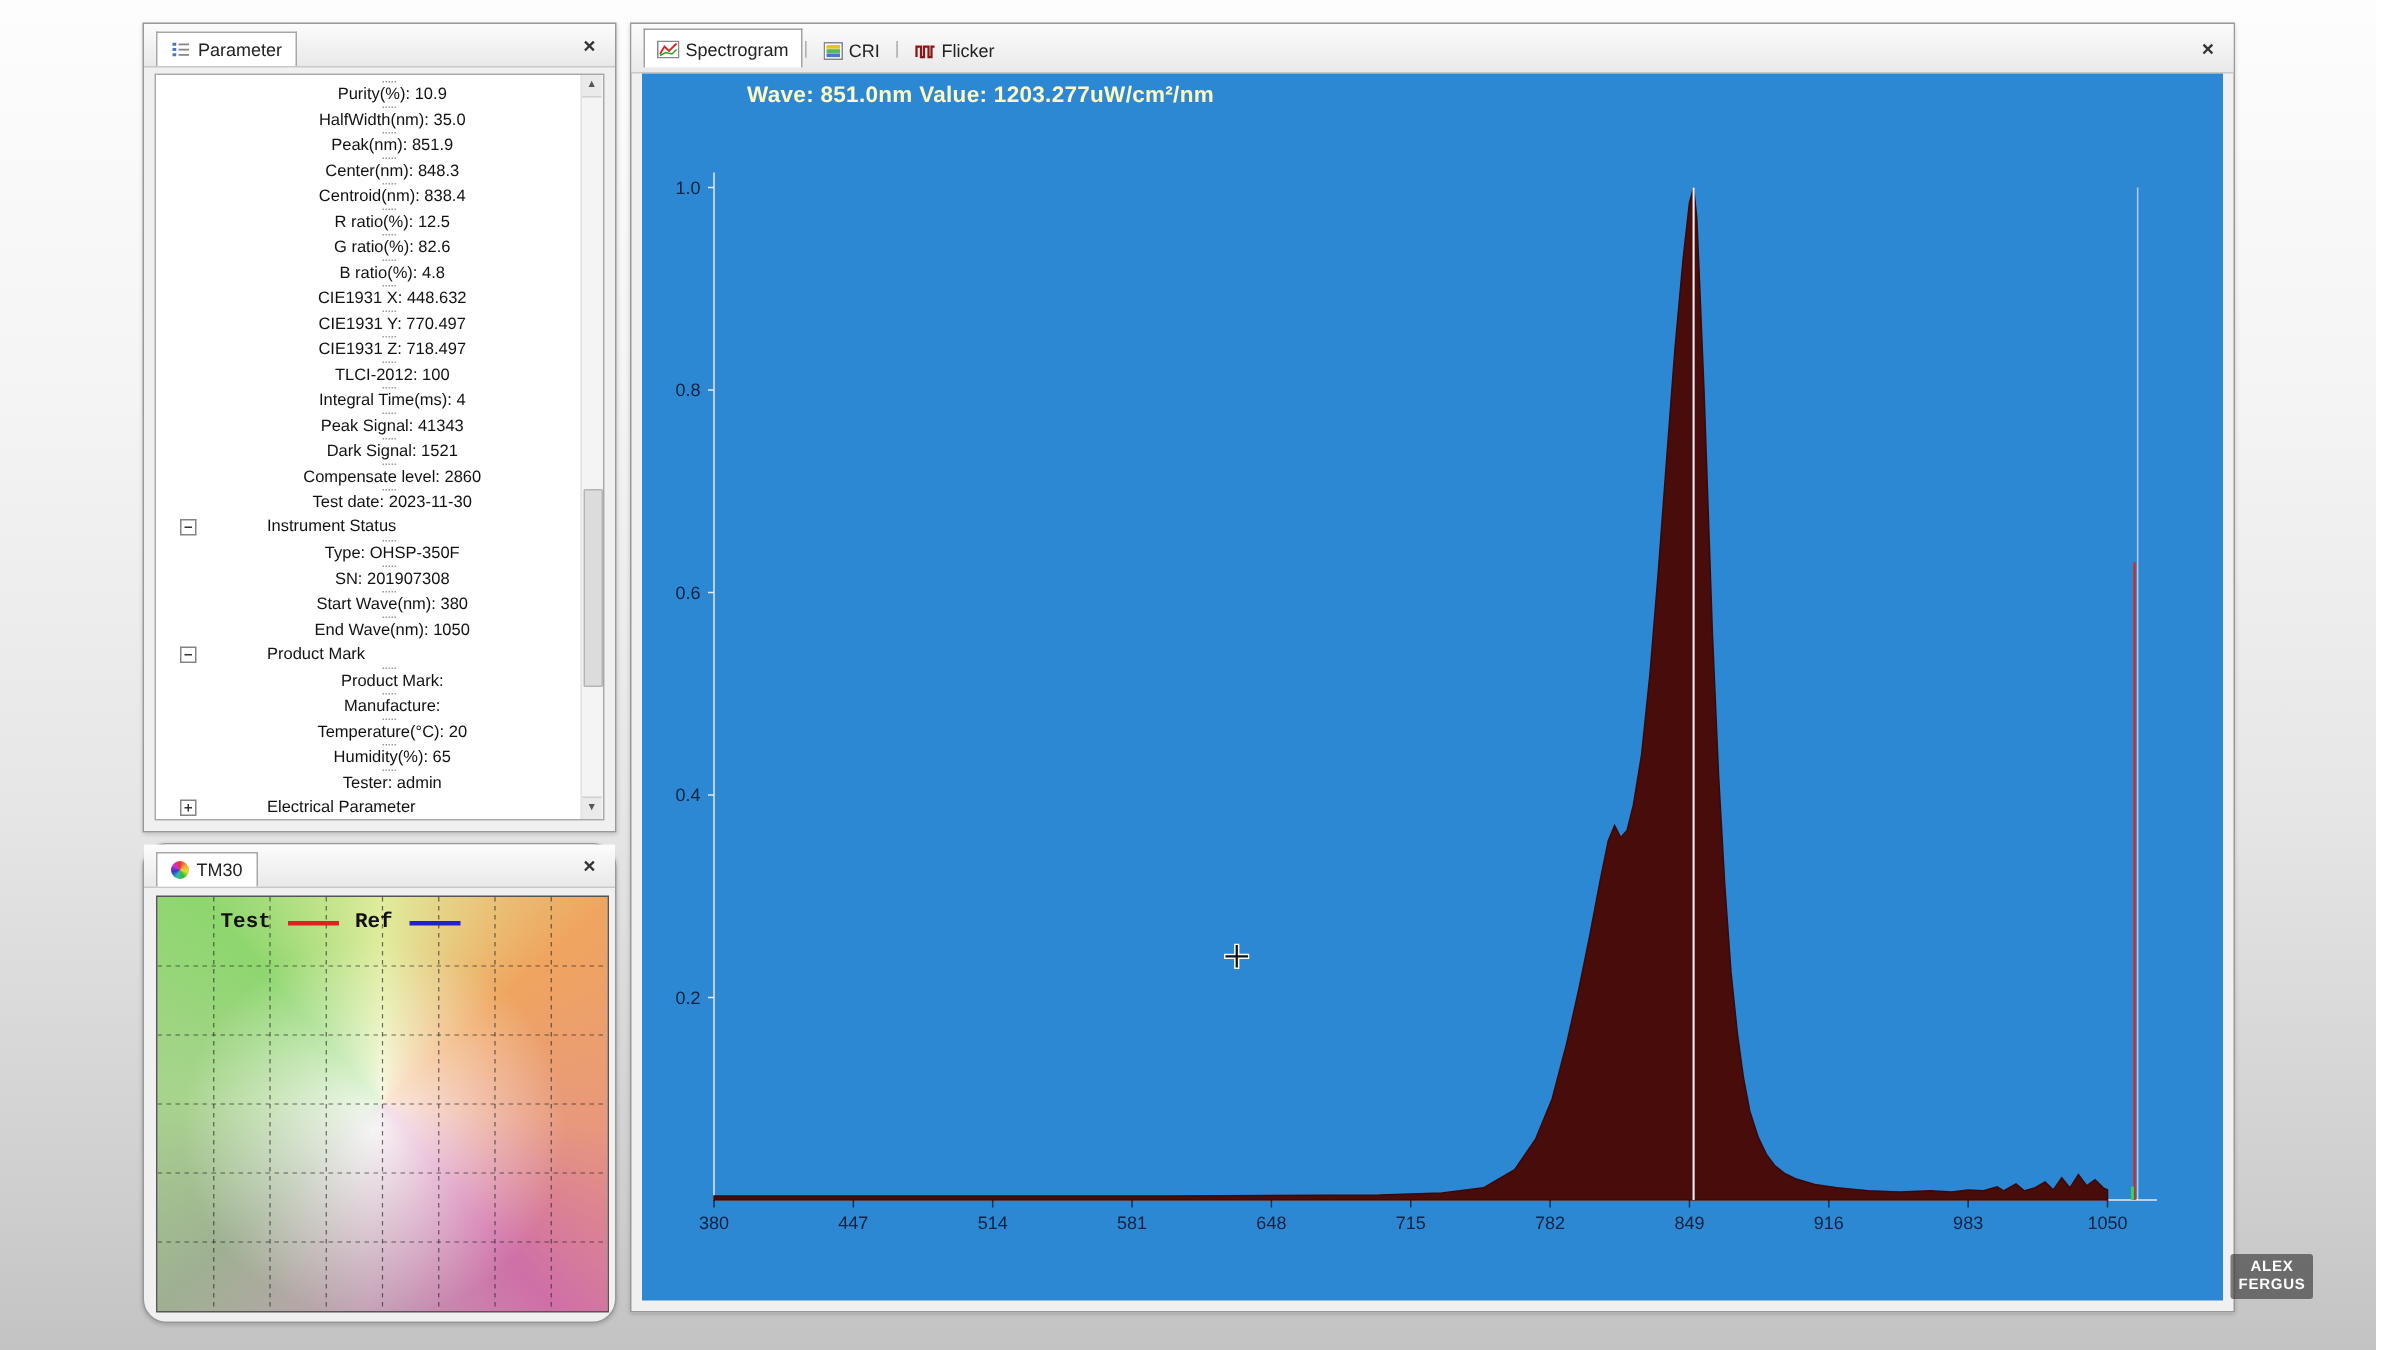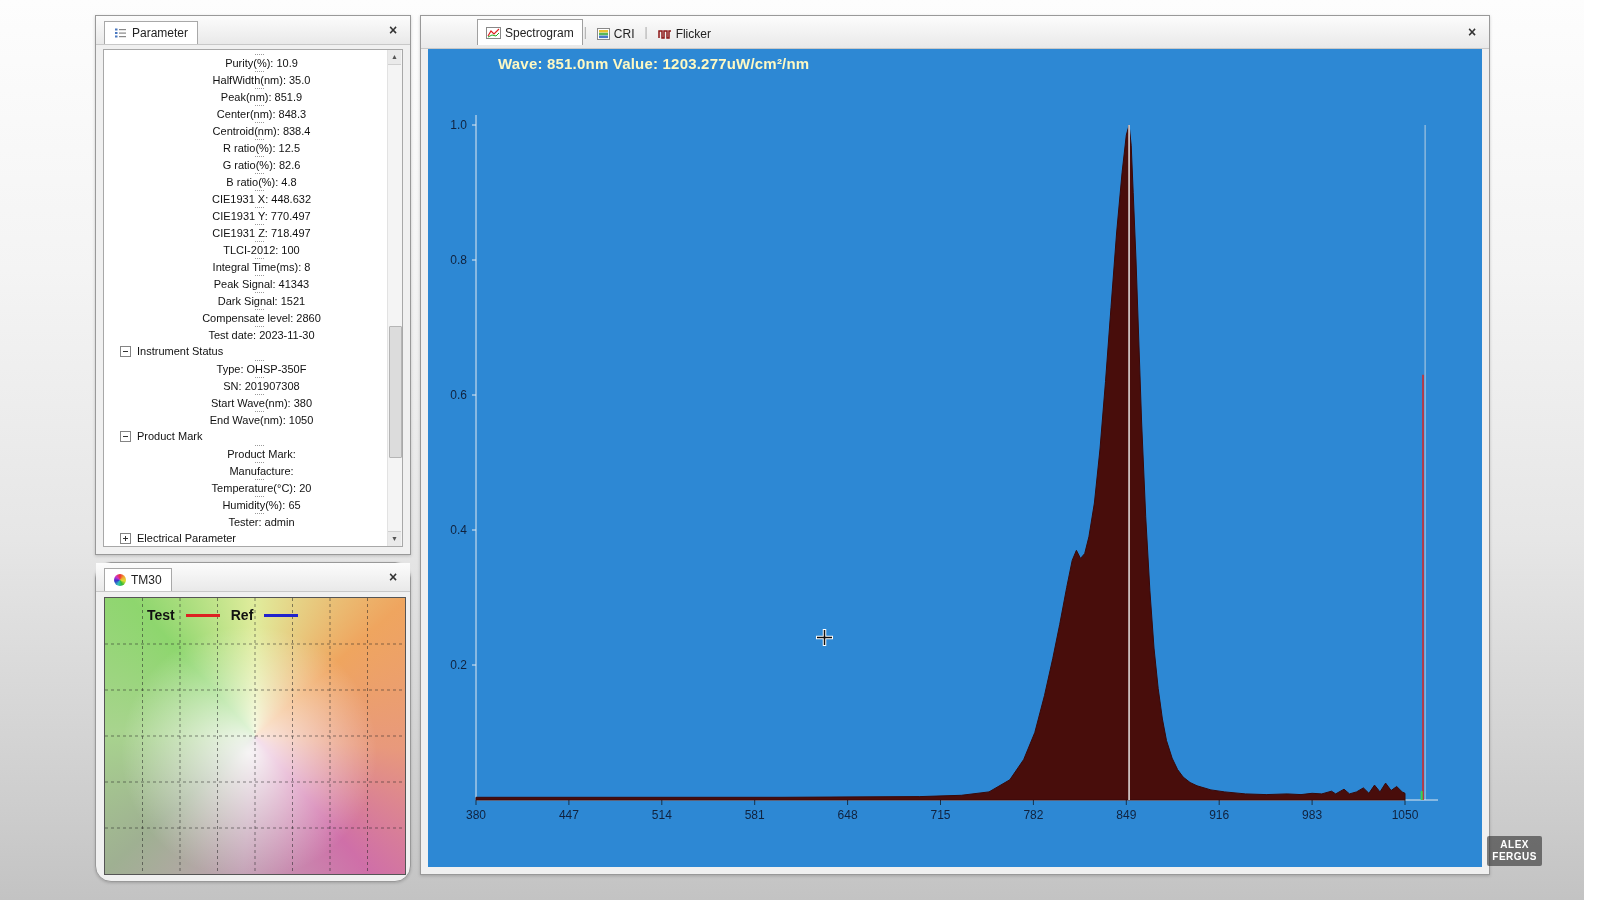--- a/index.html
+++ b/index.html
@@ -8,40 +8,40 @@
     background:linear-gradient(180deg,#fdfdfd 0%,#f4f4f4 30%,#e6e6e6 60%,#cdcdcd 90%,#c3c3c3 100%);}
   .panel{position:absolute;background:#f0f0f0;border:1px solid #999;box-shadow:0 1px 3px rgba(0,0,0,.18);box-sizing:border-box;}
   .titlebar{position:absolute;left:0;right:0;top:0;height:28px;background:linear-gradient(#fcfcfc,#e9e9e9);border-bottom:1px solid #c8c8c8;}
   .ptab{position:absolute;left:8px;top:5px;height:22px;display:flex;align-items:center;gap:5px;padding:0 9px;background:#fff;border:1px solid #a8a8a8;border-bottom:none;font-size:12px;color:#222;}
   .close-x{position:absolute;right:9px;top:6px;width:16px;height:16px;font-weight:bold;font-size:14px;line-height:16px;text-align:center;color:#333;}
   
   .tree-wrap{position:absolute;left:7px;right:7px;top:33px;bottom:7px;background:#fff;border:1px solid #a8a8a8;overflow:hidden;}
   .tree{position:absolute;left:3px;top:4px;right:17px;bottom:0;font-size:11px;color:#111;}
   .trow{height:17px;line-height:17px;display:flex;align-items:center;white-space:nowrap;}
   .trow.leaf{padding-left:31px;flex-direction:column;}
-  .trow.node{padding-left:13px;}
+  .trow.node{padding-left:13px;gap:41px;}
   .dash{width:9px;border-top:1px dotted #999;margin-right:5px;flex:none;}
   .nbox{width:9px;height:9px;border:1px solid #848484;background:#fff;margin-right:6px;flex:none;position:relative;box-sizing:content-box;}
   .nbox::before{content:"";position:absolute;left:2px;right:2px;top:4px;height:1px;background:#333;}
   .nbox.plus::after{content:"";position:absolute;top:2px;bottom:2px;left:4px;width:1px;background:#333;}
   .vscroll{position:absolute;right:0;top:0;bottom:0;width:14px;background:#f4f4f4;border-left:1px solid #e2e2e2;}
   .varrow{position:absolute;left:0;width:13px;height:14px;font-size:7px;line-height:14px;text-align:center;color:#555;background:#eaeaea;border-bottom:1px solid #d0d0d0;}
   .varrow.bottom{bottom:0;border-top:1px solid #d0d0d0;border-bottom:none;}
   .vthumb{position:absolute;left:1px;width:11px;background:#dcdcdc;border:1px solid #b5b5b5;border-radius:1px;}
   
   .tm30-chart{position:absolute;left:8px;top:34px;width:300px;height:276px;border:1px solid #555;
     background:
       radial-gradient(ellipse at 48% 56%, rgba(255,255,255,.88) 0%, rgba(255,255,255,0) 58%),
       conic-gradient(from 0deg at 50% 50%, #e0ec9c 0deg, #efa55f 48deg, #e8997c 95deg, #cf6fa8 140deg, #c2a0b4 185deg, #9fb092 228deg, #a8d48e 272deg, #8ed66e 318deg, #e0ec9c 360deg);}
-  .tm-legend{position:absolute;left:42px;top:9px;display:flex;align-items:center;gap:11px;font-family:Liberation Sans, sans-serif;font-weight:bold;font-size:14px;color:#111;}
+  .tm-legend{position:absolute;left:42px;top:9px;display:flex;align-items:center;gap:11px;font-family:Liberation Mono, monospace;font-weight:bold;font-size:14px;color:#111;}
   .lg-line{width:34px;height:3px;flex:none;}
   
   .rtabs{position:absolute;left:8px;top:3px;height:26px;display:flex;align-items:flex-end;}
   .rtab{display:flex;align-items:center;gap:4px;height:22px;padding:0 8px;font-size:12px;color:#222;border:1px solid transparent;border-bottom:none;}
-  .rtab.active{background:#fff;border-color:#a0a0a0;height:25px;margin-left:48px;}
+  .rtab.active{background:#fff;border-color:#a0a0a0;height:25px;}
   .tab-sep{color:#aaa;margin:0 1px;align-self:center;font-size:12px;}
   .blue{position:absolute;left:7px;right:7px;top:33px;bottom:7px;background:#2d88d4;overflow:hidden;}
   .readout{position:absolute;left:70px;top:6px;font-size:15px;font-weight:700;color:#fef9c3;letter-spacing:.2px;}
   .crosshair{position:absolute;left:388px;top:580px;width:17px;height:17px;}
   .watermark{position:absolute;right:42px;bottom:34px;background:rgba(45,45,45,.6);color:#fff;font-weight:bold;font-size:10px;line-height:12px;padding:3px 5px;text-align:center;border-radius:2px;letter-spacing:.5px;}
 </style>
 </head>
 <body>
 
 <div id="screen">
@@ -108,21 +108,21 @@
           <div class="trow leaf">
             <span class="dash"></span>
             <span>CIE1931 Z: 718.497</span>
           </div>
           <div class="trow leaf">
             <span class="dash"></span>
             <span>TLCI-2012: 100</span>
           </div>
           <div class="trow leaf">
             <span class="dash"></span>
-            <span>Integral Time(ms): 8</span>
+            <span>Integral Time(ms): 4</span>
           </div>
           <div class="trow leaf">
             <span class="dash"></span>
             <span>Peak Signal: 41343</span>
           </div>
           <div class="trow leaf">
             <span class="dash"></span>
             <span>Dark Signal: 1521</span>
           </div>
           <div class="trow leaf">

